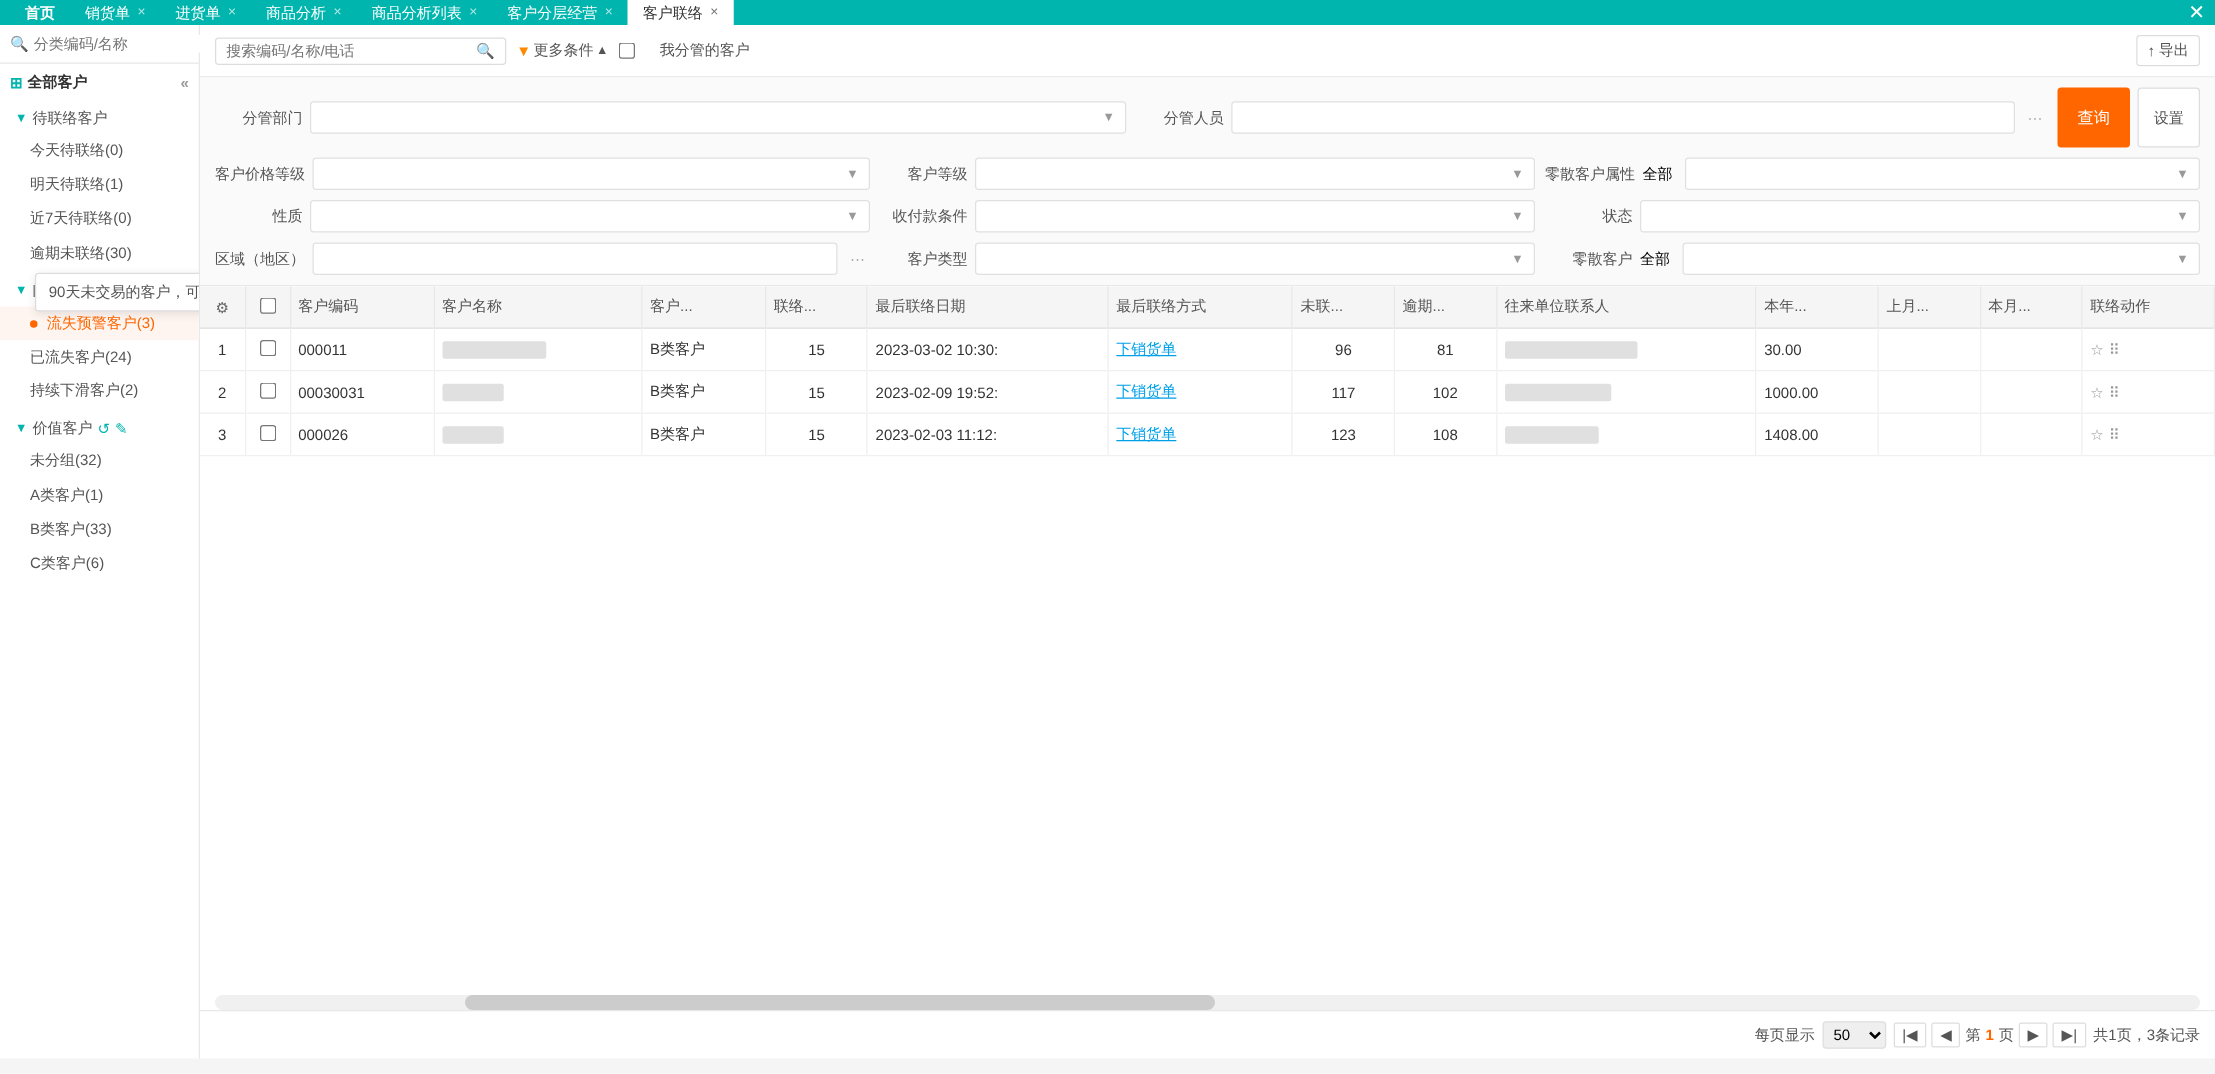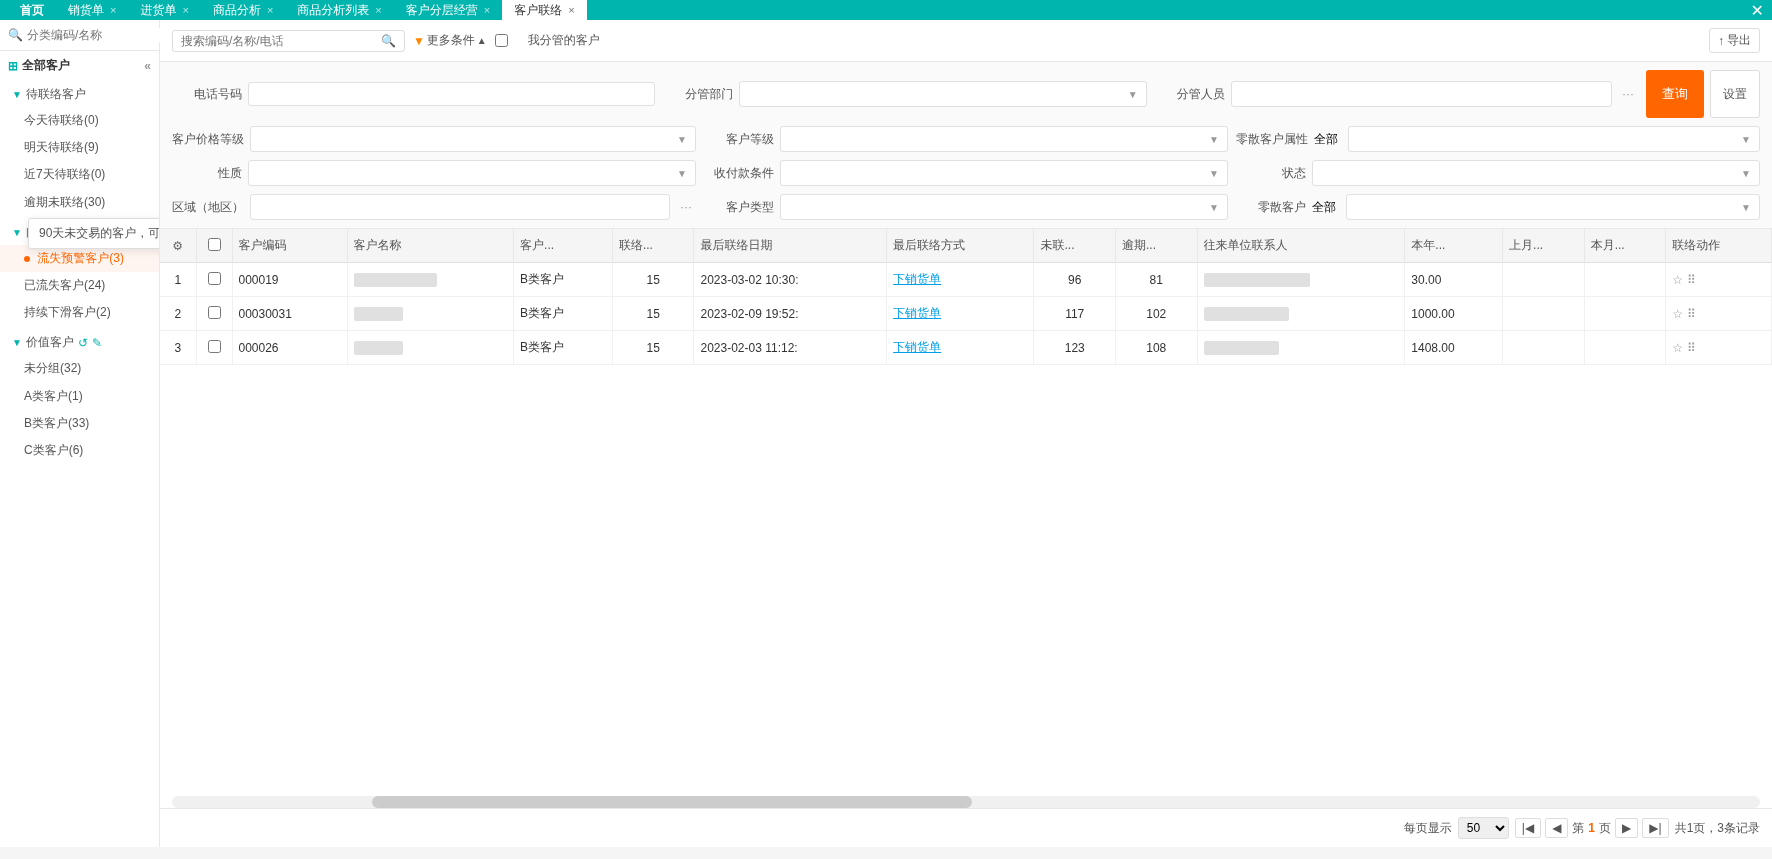--- a/index.html
+++ b/index.html
@@ -452,21 +452,21 @@
 
       <div class="sidebar-group">
         <div class="sidebar-group-title">
           <span class="arrow">▼</span>
           <span>待联络客户</span>
         </div>
         <div class="sidebar-item">
           <span>今天待联络(0)</span>
         </div>
         <div class="sidebar-item">
-          <span>明天待联络(9)</span>
+          <span>明天待联络(1)</span>
         </div>
         <div class="sidebar-item">
           <span>近7天待联络(0)</span>
         </div>
         <div class="sidebar-item">
           <span>逾期未联络(30)</span>
         </div>
       </div>
 
       <div class="sidebar-group tooltip-box">
@@ -530,24 +530,20 @@
       </div>
       <div class="export-btn">
         <span>↑</span>
         <span>导出</span>
       </div>
     </div>
 
     <div class="filter-panel">
 
       <div class="filter-row">
-        <div class="filter-field">
-          <span class="filter-label">电话号码</span>
-          <input class="filter-input" style="min-width: 160px;">
-        </div>
         <div class="filter-field">
           <span class="filter-label">分管部门</span>
           <div class="filter-select">
             <span class="sel-arrow">▼</span>
           </div>
         </div>
         <div class="filter-field">
           <span class="filter-label">分管人员</span>
           <div class="filter-select" style="flex:1;min-width:100px;">
           </div>
@@ -675,21 +671,21 @@
               <span>联络动作</span>
             </th>
           </tr>
         </thead>
         <tbody id="table-body">
         <tr>
       <td class="td-center">1</td>
       <td class="td-center">
         <input type="checkbox" style="">
       </td>
-      <td>000019</td>
+      <td>000011</td>
       <td>
         <span style="background:#e0e0e0;color:transparent;border-radius:2px;padding:0 16px;">██████</span>
       </td>
       <td>B类客户</td>
       <td class="td-center">15</td>
       <td>2023-03-02 10:30:</td>
       <td>
         <span class="link-text">下销货单</span>
       </td>
       <td class="td-center">96</td>

